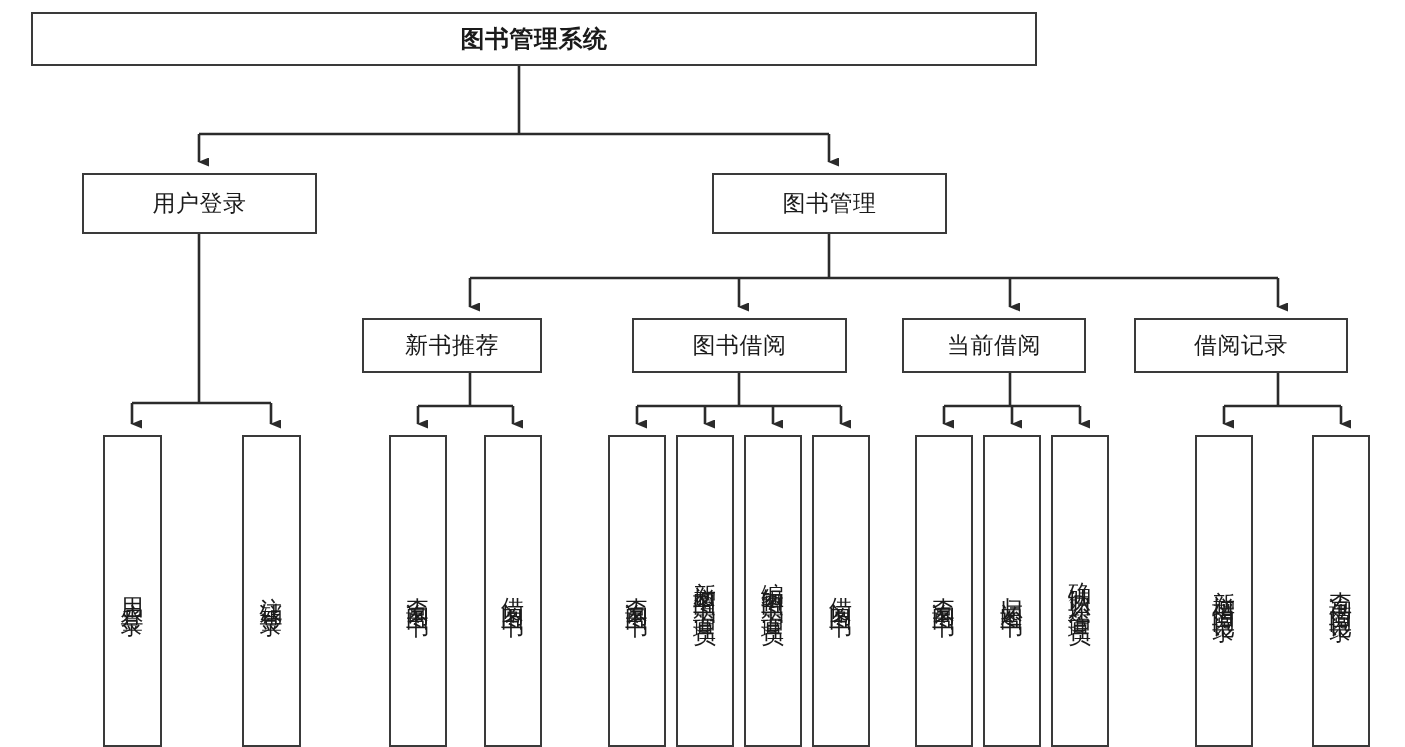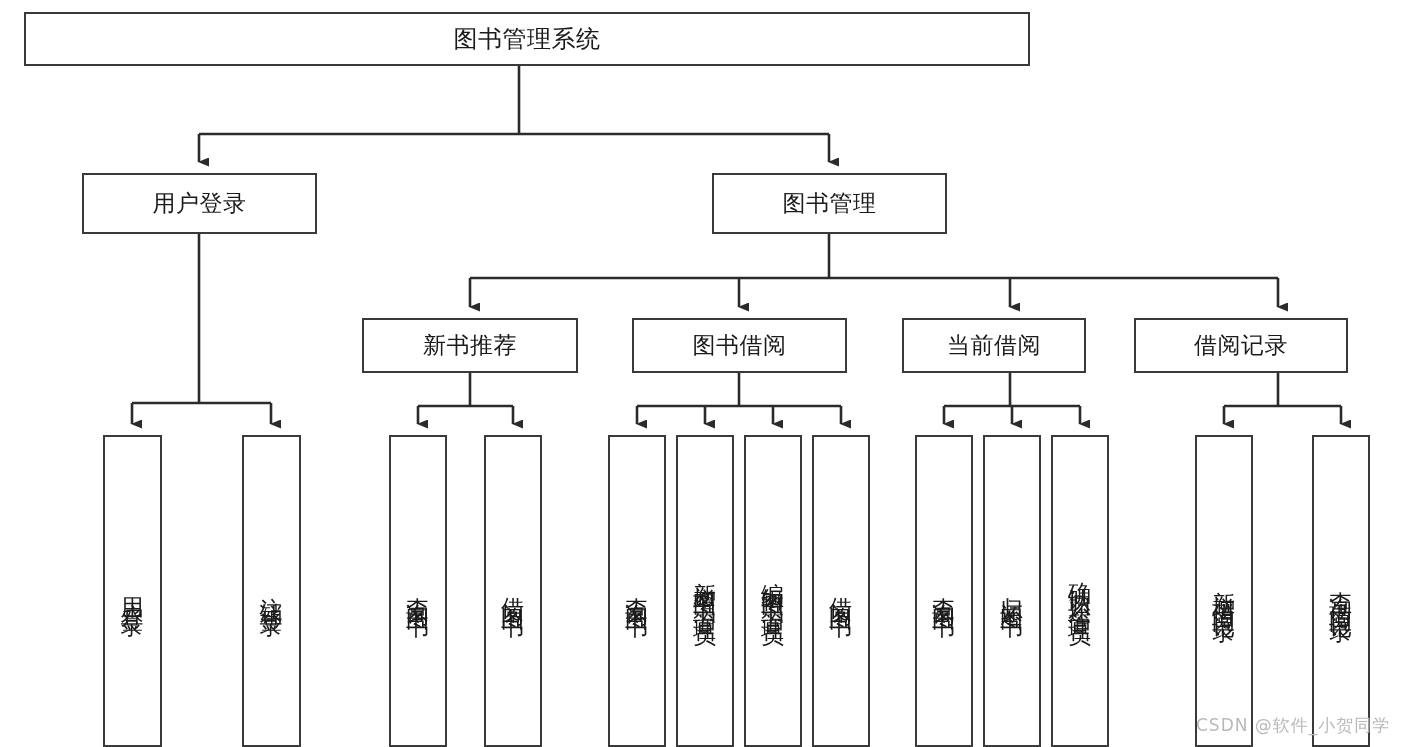--- a/index.html
+++ b/index.html
@@ -109,30 +109,30 @@
         <path d="M 1012 406 L 1012 424" marker-end="url(#arrowhead)"></path>
         <path d="M 1080 406 L 1080 424" marker-end="url(#arrowhead)"></path>
         <path d="M 1278 373 L 1278 406"></path>
         <path d="M 1224 406 L 1341 406"></path>
         <path d="M 1224 406 L 1224 424" marker-end="url(#arrowhead)"></path>
         <path d="M 1341 406 L 1341 424" marker-end="url(#arrowhead)"></path>
       </g>
   </svg>
 
   <div id="node-layer">
-      <div class="node horizontal root" style="left: 24px; top: 12px; width: 1006px; height: 54px;">
+      <div class="node horizontal root" style="left: 31px; top: 12px; width: 1006px; height: 54px; font-weight: bold;">
         <span>图书管理系统</span>
       </div>
       <div class="node horizontal" style="left: 82px; top: 173px; width: 235px; height: 61px;">
         <span>用户登录</span>
       </div>
       <div class="node horizontal" style="left: 712px; top: 173px; width: 235px; height: 61px;">
         <span>图书管理</span>
       </div>
-      <div class="node horizontal" style="left: 362px; top: 318px; width: 216px; height: 55px;">
+      <div class="node horizontal" style="left: 362px; top: 318px; width: 180px; height: 55px;">
         <span>新书推荐</span>
       </div>
       <div class="node horizontal" style="left: 632px; top: 318px; width: 215px; height: 55px; text-align: center;">
         <span>图书借阅</span>
       </div>
       <div class="node horizontal" style="left: 902px; top: 318px; width: 184px; height: 55px;">
         <span>当前借阅</span>
       </div>
       <div class="node horizontal" style="left: 1134px; top: 318px; width: 214px; height: 55px;">
         <span>借阅记录</span>
@@ -171,14 +171,13 @@
         <span class="vlabel">确认归还（管理员）</span>
       </div>
       <div class="node vertical" style="left: 1195px; top: 435px; width: 58px; height: 312px;">
         <span class="vlabel">新增借阅记录</span>
       </div>
       <div class="node vertical" style="left: 1312px; top: 435px; width: 58px; height: 312px;">
         <span class="vlabel">查询借阅记录</span>
       </div>
     </div>
 
-  <div class="watermark" style="left:1196px; top:714px;">CSDN @软件_小贺同学</div>
 </div>
 
 </body></html>

